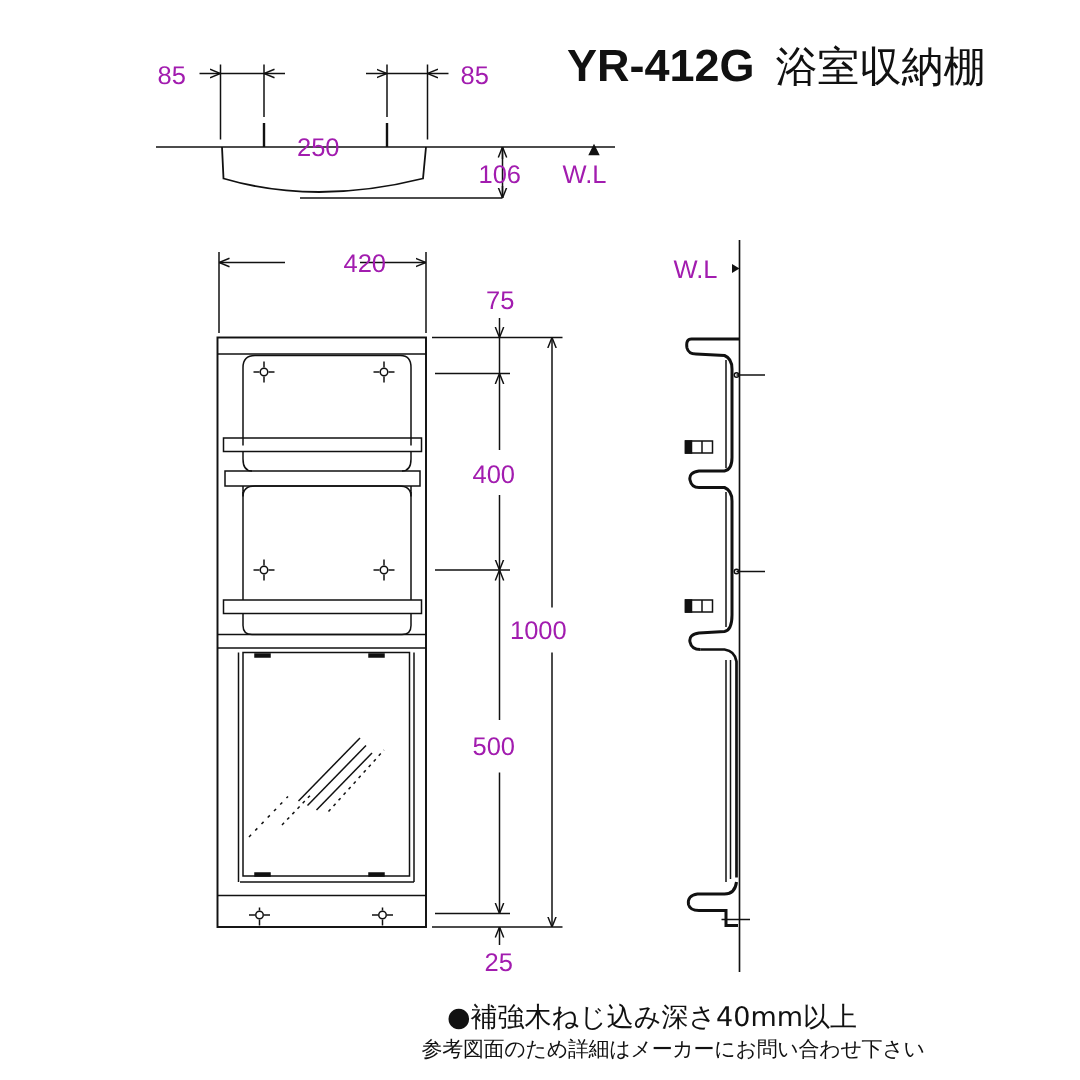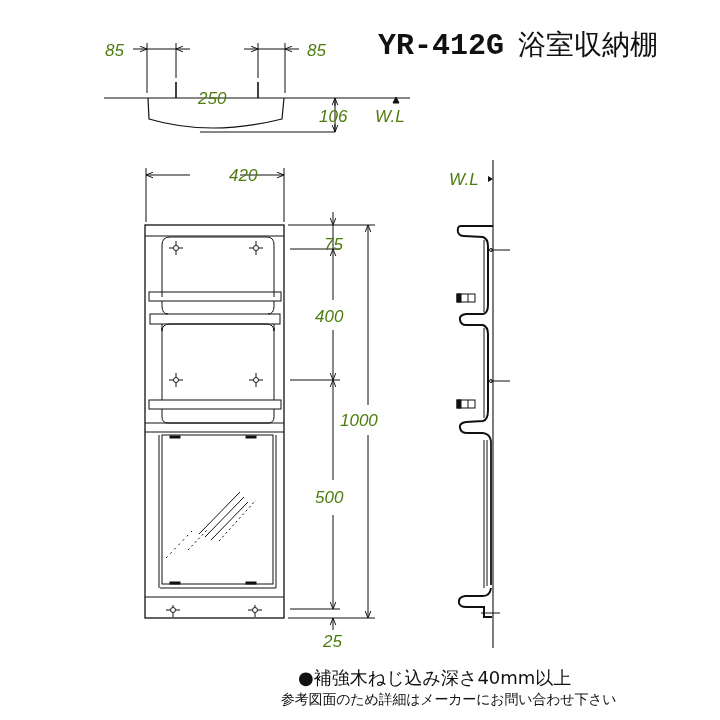--- a/index.html
+++ b/index.html
@@ -1,21 +1,21 @@
 <!DOCTYPE html>
 <html><head>
   <meta charset="utf-8">
   <style>
     html, body { margin: 0; padding: 0; background: #ffffff; }
     body { width: 720px; height: 720px; position: relative; overflow: hidden; font-family: "Liberation Sans", "DejaVu Sans", sans-serif; color: #111; }
     #drawing { position: absolute; left: 0; top: 0; }
     .title { position: absolute; left: 378px; top: 26px; font-size: 30px; white-space: nowrap; color: #111; }
-    .title .model { font-weight: bold; letter-spacing: 0px; font-family: Liberation Mono, monospace; }
+    .title .model { font-weight: bold; letter-spacing: 0px; }
     .title .name { font-family: "DejaVu Sans", sans-serif; font-weight: normal; margin-left: 14px; font-size: 28px; }
-    .dim { position: absolute; font-size: 17px; color: #4d7c0f; white-space: nowrap; line-height: 1; font-style: italic; }
+    .dim { position: absolute; font-size: 17px; color: #a21caf; white-space: nowrap; line-height: 1; }
     .note1 { position: absolute; left: 298px; top: 654px; font-size: 18px; font-family: "DejaVu Sans", sans-serif; white-space: nowrap; margin-top: 12px; }
     .note2 { position: absolute; left: 281px; top: 691px; font-size: 14px; font-family: Liberation Serif, serif; white-space: nowrap; letter-spacing: -0.2px; }
   </style>
 </head>
 <body>
 
 <svg id="drawing" width="720" height="720" viewBox="0 0 720 720" xmlns="http://www.w3.org/2000/svg">
   <defs>
     <marker id="arr" viewBox="0 0 10 10" refX="10" refY="5" markerWidth="7" markerHeight="7" orient="auto-start-reverse">
       <path d="M0,1 L10,5 L0,9" fill="none" stroke="#111" stroke-width="1.4"></path>
@@ -184,21 +184,21 @@
   <span class="model">YR-412G</span><span class="name">浴室収納棚</span>
 </div>
 
 <div class="dim" style="left:105px; top:42px;">85</div>
 <div class="dim" style="left:198px; top:42px;margin-top:48px;">250</div>
 <div class="dim" style="left:307px; top:42px;">85</div>
 <div class="dim" style="left:319px; top:108px;text-align:right;">106</div>
 <div class="dim" style="left:375px; top:108px;">W.L</div>
 
 <div class="dim" style="left:197px; top:167px;margin-left:32px;">420</div>
-<div class="dim" style="left:324px; top:192px;margin-top:44px;">75</div>
+<div class="dim" style="left:324px; top:192px;">75</div>
 <div class="dim" style="left:315px; top:308px;">400</div>
 <div class="dim" style="left:340px; top:412px;">1000</div>
 <div class="dim" style="left:315px; top:489px;">500</div>
 <div class="dim" style="left:323px; top:633px;">25</div>
 
 <div class="dim" style="left:449px; top:171px;">W.L</div>
 
 <div class="note1">●補強木ねじ込み深さ40mm以上</div>
 <div class="note2">参考図面のため詳細はメーカーにお問い合わせ下さい</div>
 

